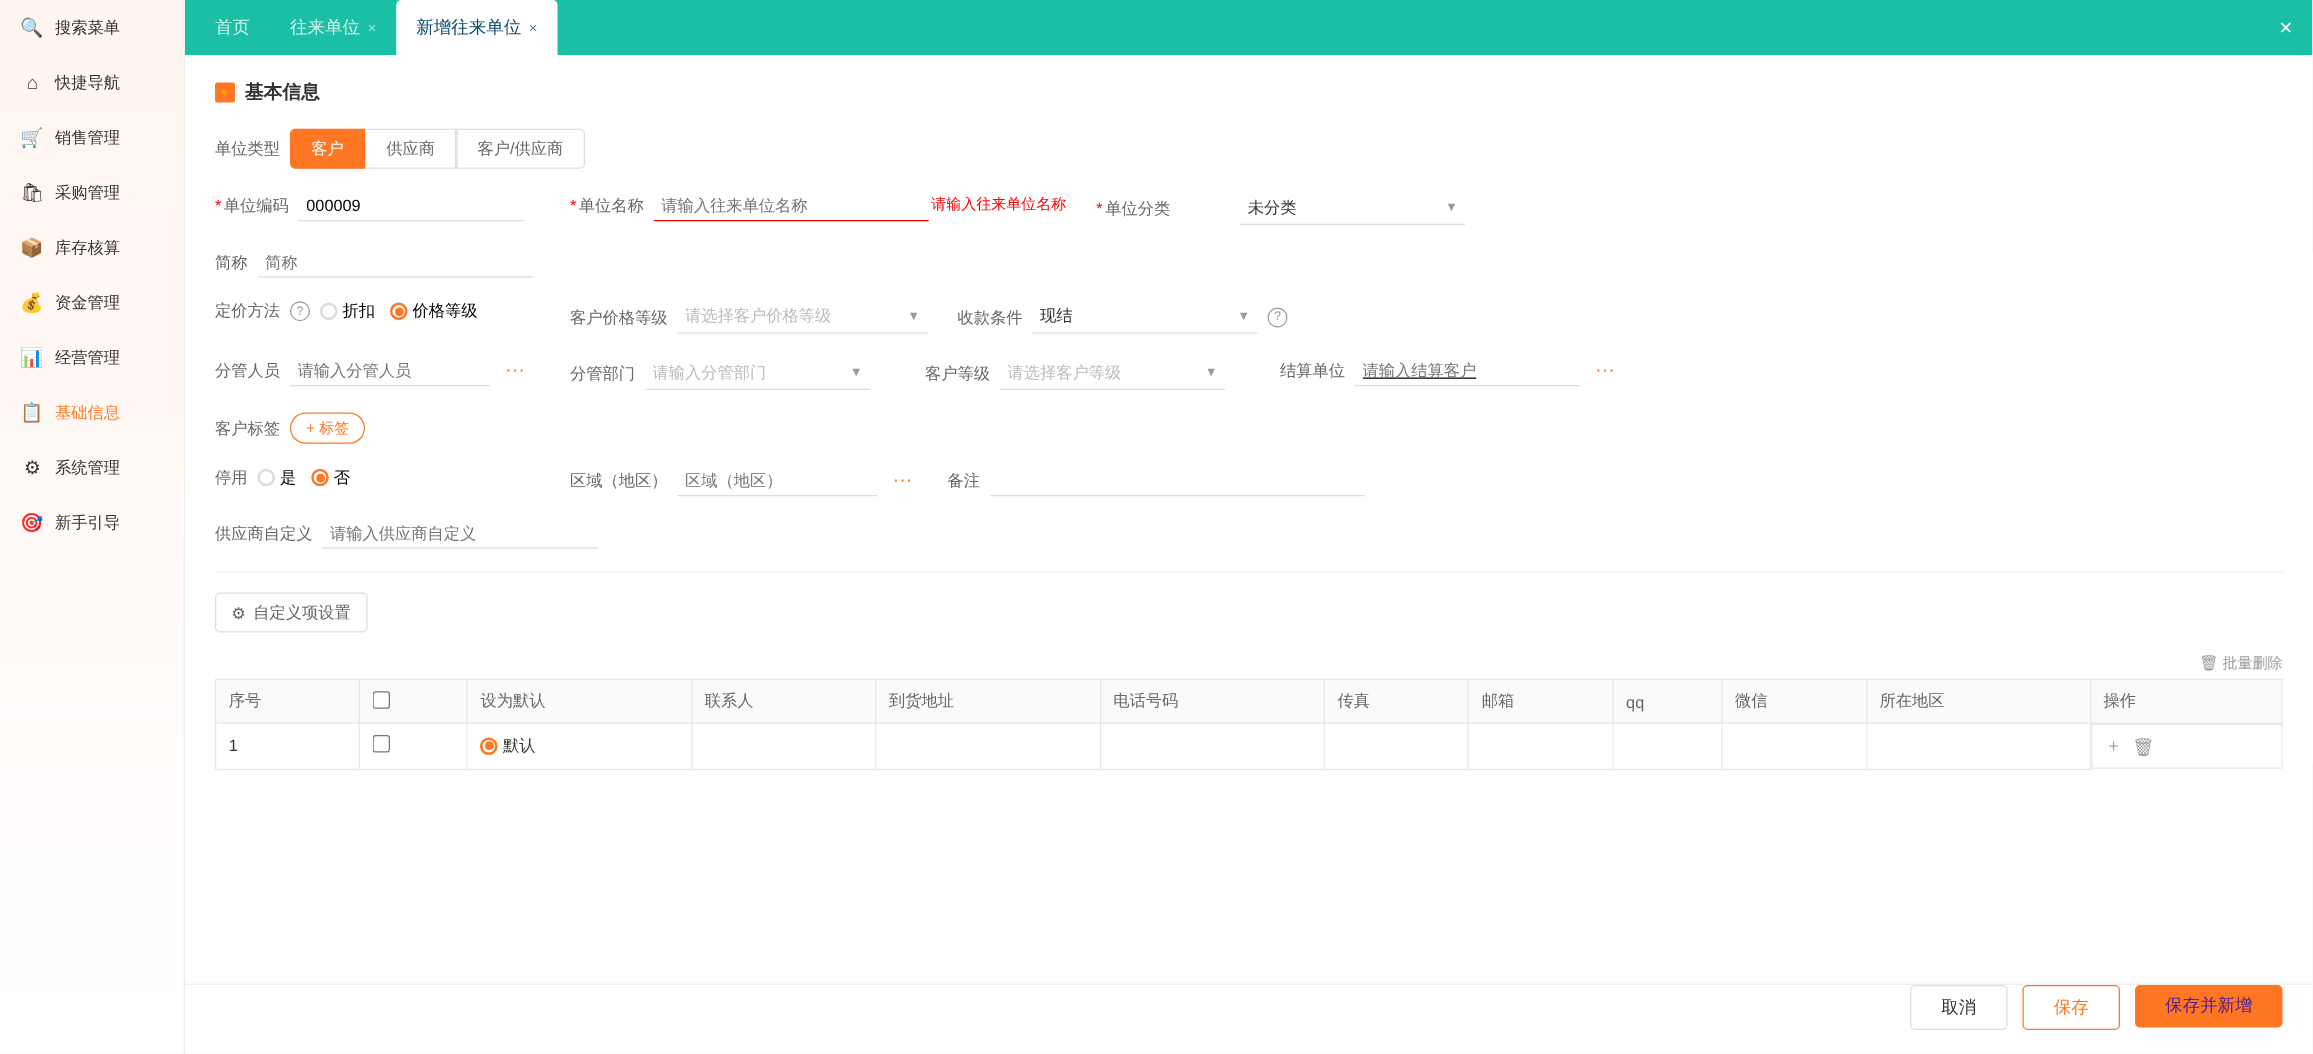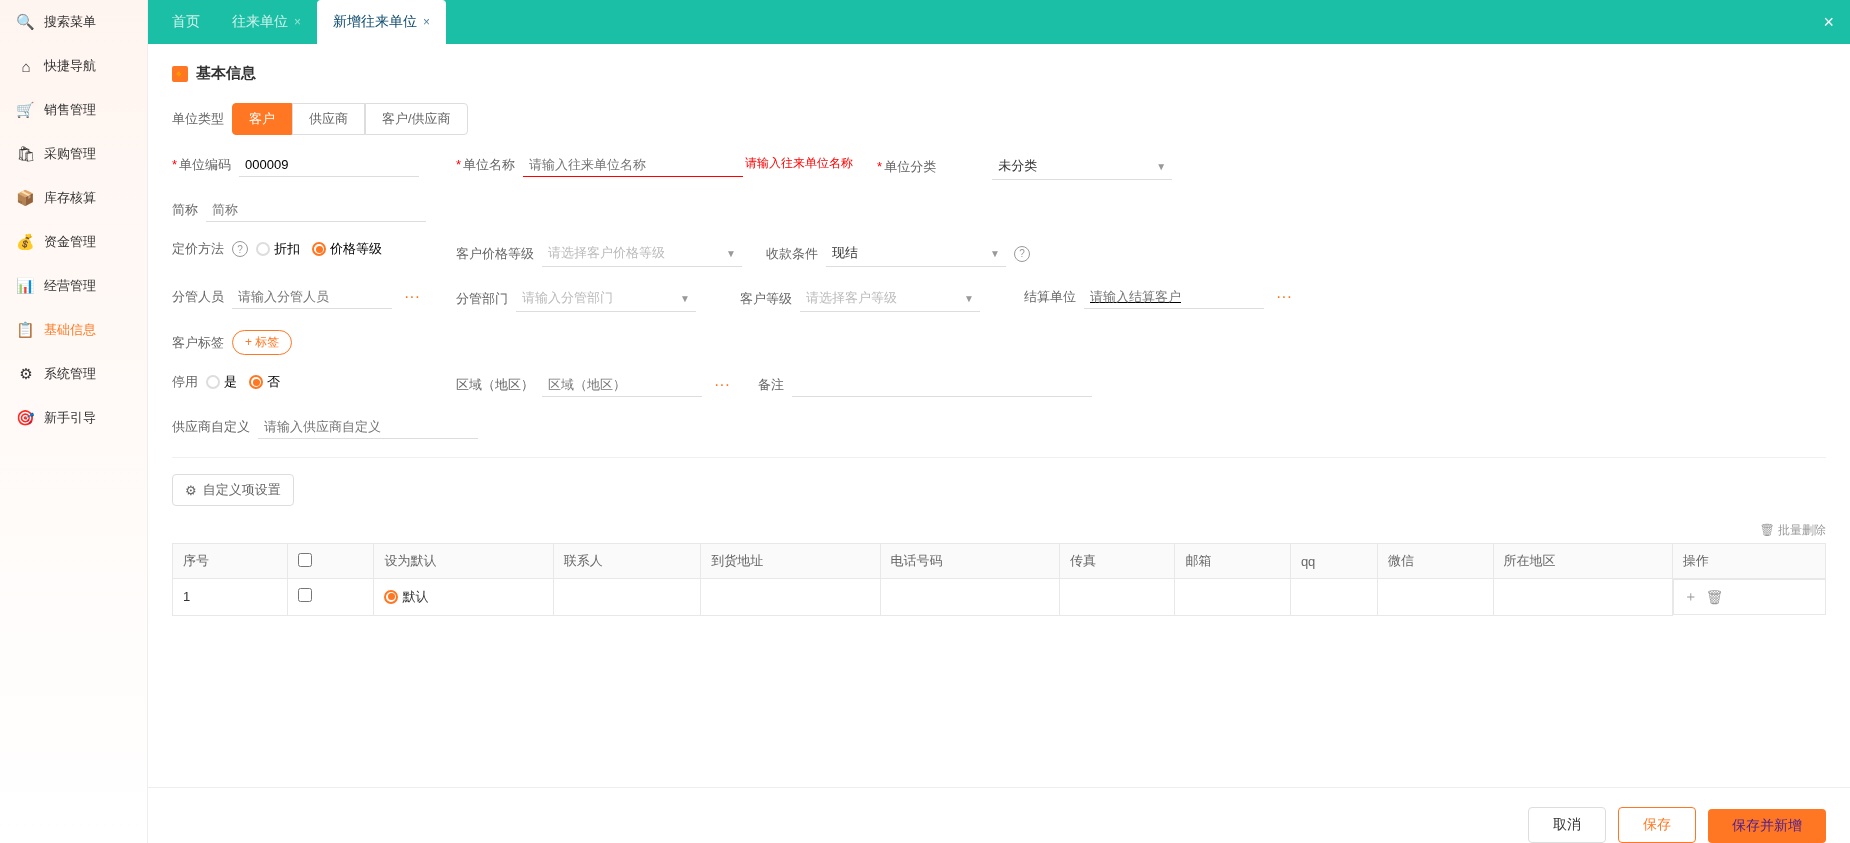--- a/index.html
+++ b/index.html
@@ -272,21 +272,21 @@
       margin-bottom: 4px;
       cursor: pointer;
     }
 
     
     .footer {
       height: 56px;
       background: white;
       border-top: 1px solid #eee;
       display: flex;
-      align-items: flex-end;
+      align-items: flex-start;
       justify-content: flex-end;
       padding: 0 24px;
       gap: 12px;
     }
     .btn-cancel {
       padding: 8px 24px;
       border: 1px solid #ddd;
       border-radius: 4px;
       cursor: pointer;
       background: white;

